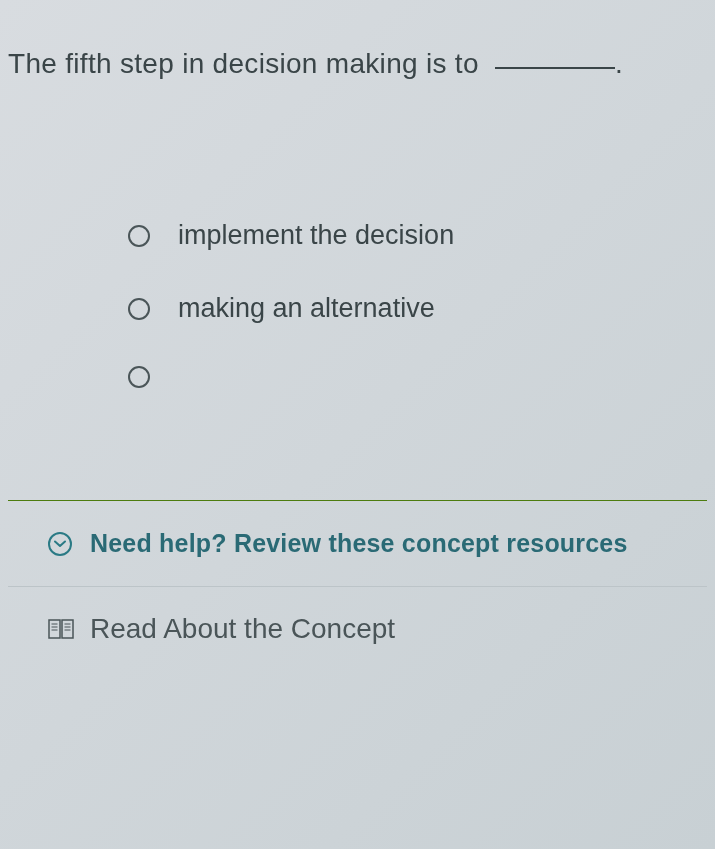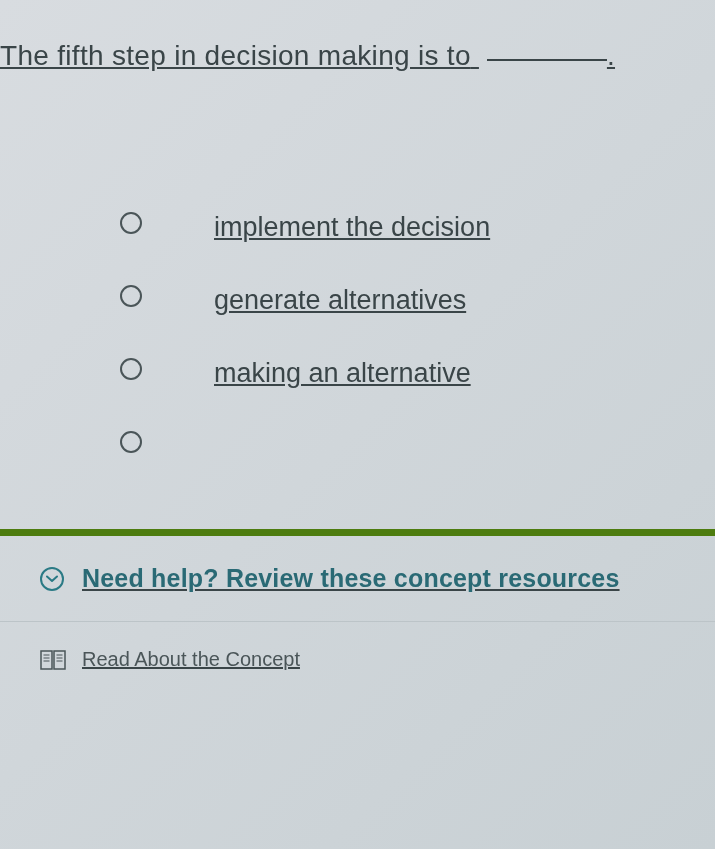--- a/index.html
+++ b/index.html
@@ -9,22 +9,21 @@
     }
     body {
       font-family: -apple-system, BlinkMacSystemFont, "Segoe UI", Helvetica, Arial, sans-serif;
       background: linear-gradient(135deg, #d8dce0 0%, #c8d0d4 100%);
       width: 715px;
       height: 849px;
       overflow: hidden;
       color: #3a4548;
     }
     .question-container {
-      padding: 0;
-      text-decoration: underline;
+      padding: 8px;
     }
     .question-text {
       font-size: 28px;
       color: #3a4548;
       padding: 40px 10px 0 0;
       font-weight: 400;
       letter-spacing: 0.3px;
     }
     .blank-line {
       display: inline-block;
@@ -33,40 +32,40 @@
       margin-left: 8px;
       vertical-align: baseline;
       position: relative;
       top: -4px;
     }
     .options-container {
       padding: 140px 20px 0 120px;
     }
     .option-row {
       display: flex;
+      align-items: center;
       margin-bottom: 42px;
       cursor: pointer;
-      gap: 44px;
     }
     .radio-circle {
       width: 22px;
       height: 22px;
       border: 2.5px solid #4a5558;
       border-radius: 50%;
       margin-right: 28px;
       flex-shrink: 0;
     }
     .option-label {
       font-size: 27px;
       color: #3a4548;
       font-weight: 400;
     }
     .help-section {
-      margin-top: 76px;
-      border-top: 7px solid #4d7c0f;
+      margin-top: 112px;
+      border-top: 1px solid #4d7c0f;
       text-align: center;
     }
     .help-header {
       display: flex;
       align-items: center;
       padding: 28px 20px 28px 40px;
       border-bottom: 1px solid #bcc4c8;
     }
     .chevron-icon {
       width: 24px;
@@ -94,42 +93,38 @@
       align-items: center;
       padding: 26px 20px 26px 40px;
     }
     .book-icon {
       width: 26px;
       height: 22px;
       margin-right: 16px;
       flex-shrink: 0;
     }
     .resource-label {
-      font-size: 20px;
+      font-size: 28px;
       color: #4a5558;
       font-weight: 400;
     }
   </style>
 </head>
 <body>
 
 <div class="question-container">
   <div class="question-text">
     <span>The fifth step in decision making is to</span>
     <span class="blank-line"></span><span>.</span>
   </div>
 
   <div class="options-container">
     <div class="option-row">
       <div class="radio-circle"></div>
       <span class="option-label">implement the decision</span>
-    </div>
-    <div class="option-row">
-      <div class="radio-circle"></div>
-      <span class="option-label">generate alternatives</span>
     </div>
     <div class="option-row">
       <div class="radio-circle"></div>
       <span class="option-label">making an alternative</span>
     </div>
     <div class="option-row">
       <div class="radio-circle"></div>
     </div>
   </div>
 

